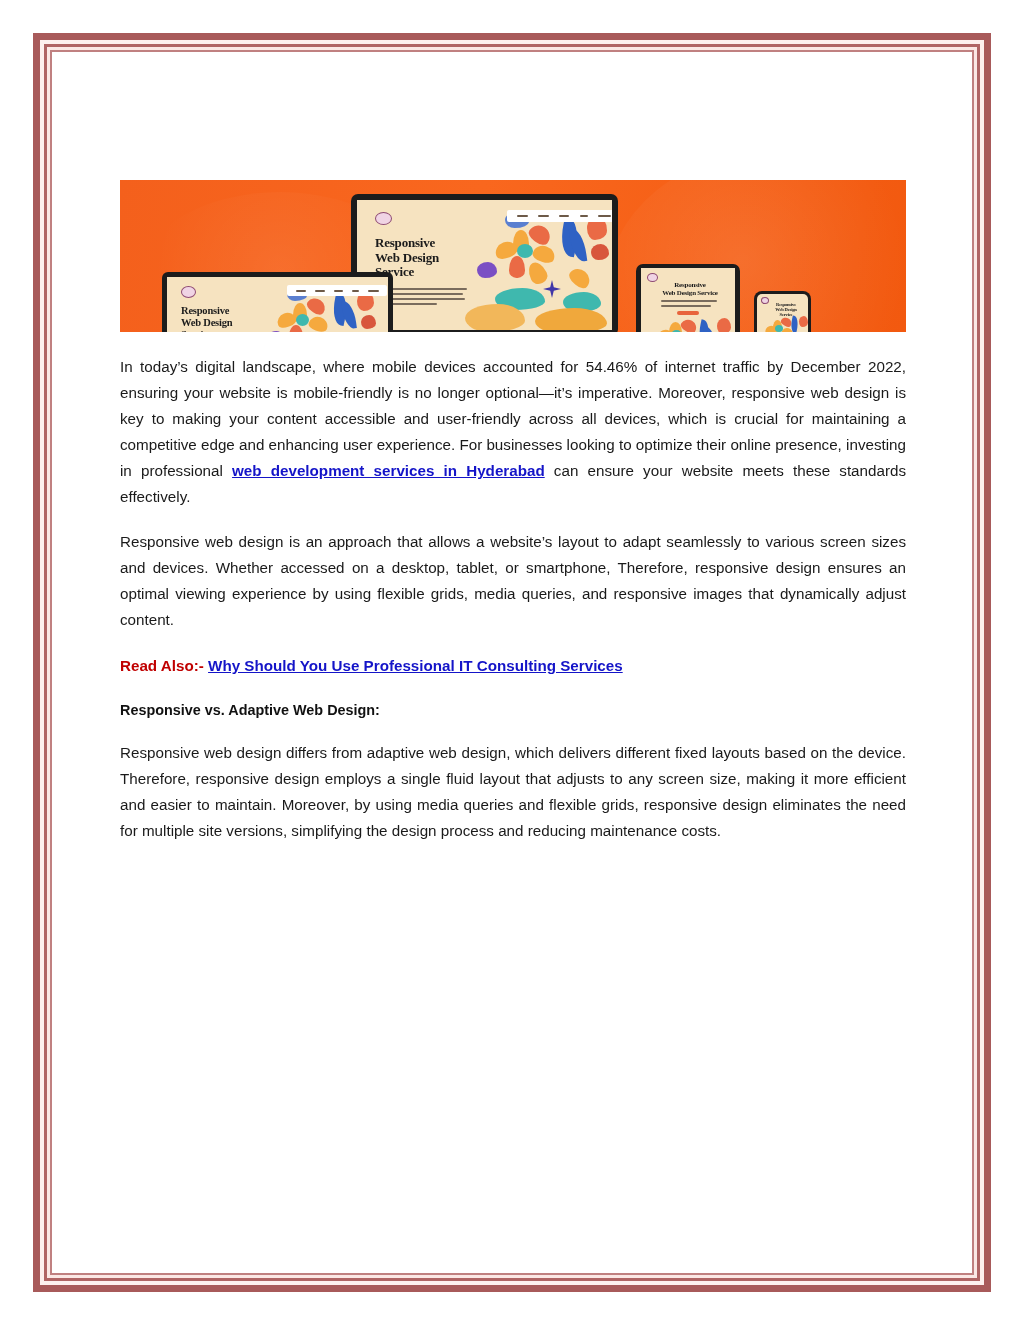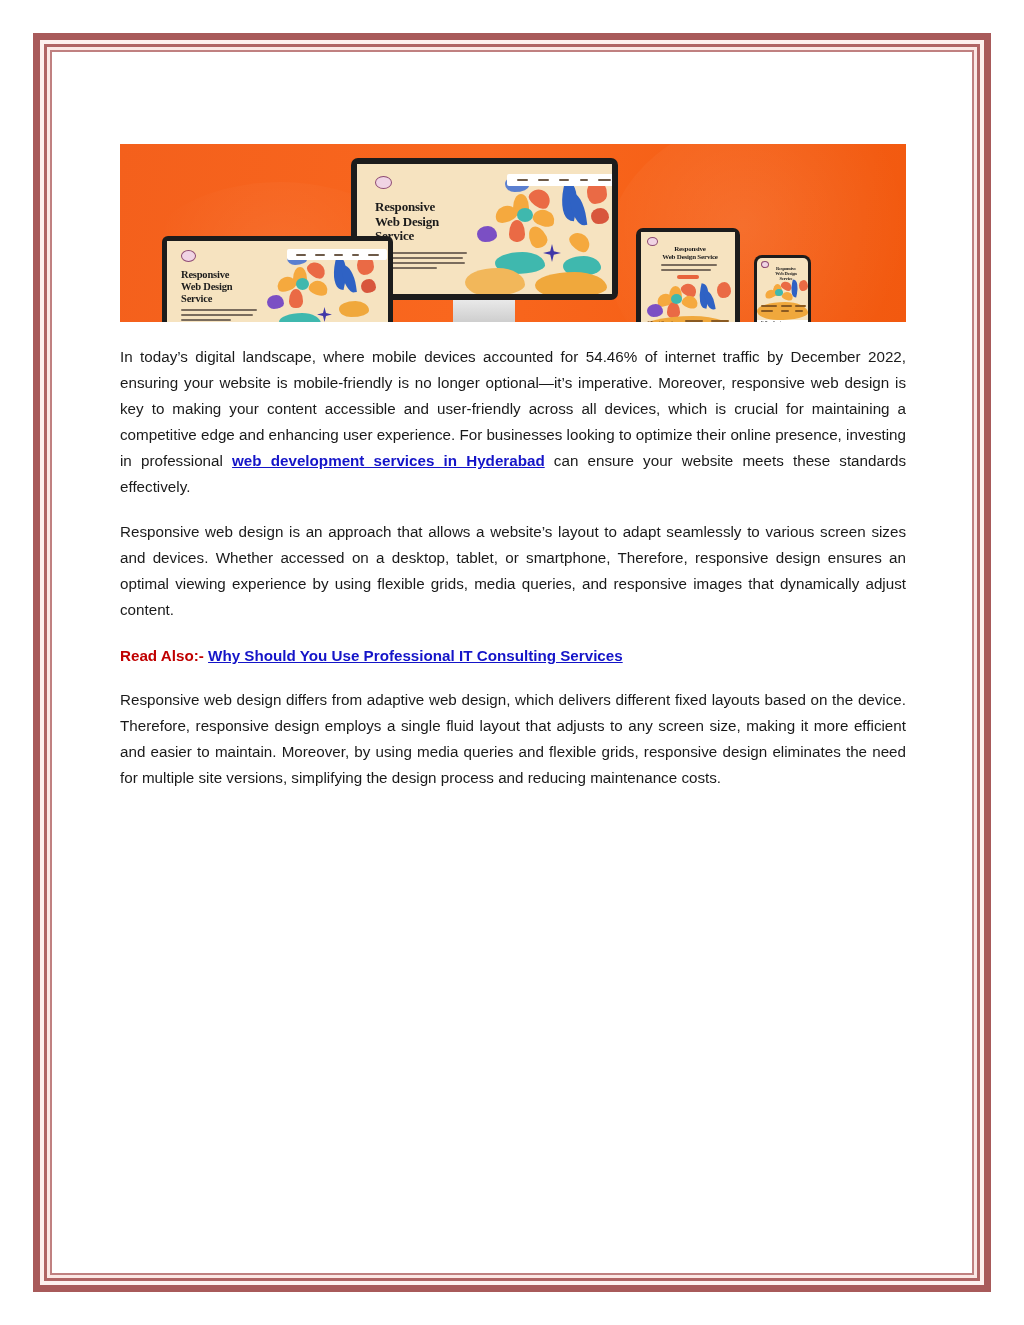--- a/index.html
+++ b/index.html
@@ -95,23 +95,23 @@
     text-align: center;
     letter-spacing: -0.3px;
     transform: scaleX(0.97);
     text-shadow: 0 0 1px rgba(255,255,255,0.5);
     padding: 0 14px;
   }
 
   
   .hero {
     position: relative;
-    margin-top: 28px;
+    margin-top: 64px;
     width: 786px;
-    height: 178px;
+    height: 152px;
     background: linear-gradient(100deg, #f4601c 0%, #f9671e 45%, #f2590f 100%);
     overflow: hidden;
   }
   .hero-sheen {
     position: absolute;
     right: -40px;
     top: -30px;
     width: 340px;
     height: 280px;
     border-radius: 50%;
@@ -507,17 +507,18 @@
         </div>
       </div>
     </div>
 
     <p class="body-text p-lead"><span>In today’s digital landscape, where mobile devices accounted for 54.46% of internet traffic by December 2022, ensuring your website is mobile-friendly is no longer optional—it’s imperative. Moreover, responsive web design is key to making your content accessible and user-friendly across all devices, which is crucial for maintaining a competitive edge and enhancing user experience. For businesses looking to optimize their online presence, investing in professional </span><a href="#" class="inline-link">web development services in Hyderabad</a><span> can ensure your website meets these standards effectively.</span></p>
 
     <p class="body-text para">Responsive web design is an approach that allows a website’s layout to adapt seamlessly to various screen sizes and devices. Whether accessed on a desktop, tablet, or smartphone, Therefore, responsive design ensures an optimal viewing experience by using flexible grids, media queries, and responsive images that dynamically adjust content.</p>
 
     <div class="read-row"><span class="read-label">Read Also:-</span> <a href="#" class="inline-link">Why Should You Use Professional IT Consulting Services</a></div>
 
+    <h3 class="section-head">Responsive vs. Adaptive Web Design:</h3>
     <p class="body-text para">Responsive web design differs from adaptive web design, which delivers different fixed layouts based on the device. Therefore, responsive design employs a single fluid layout that adjusts to any screen size, making it more efficient and easier to maintain. Moreover, by using media queries and flexible grids, responsive design eliminates the need for multiple site versions, simplifying the design process and reducing maintenance costs.</p>
 
 
   </div>
 </div>
 
 </body></html>

